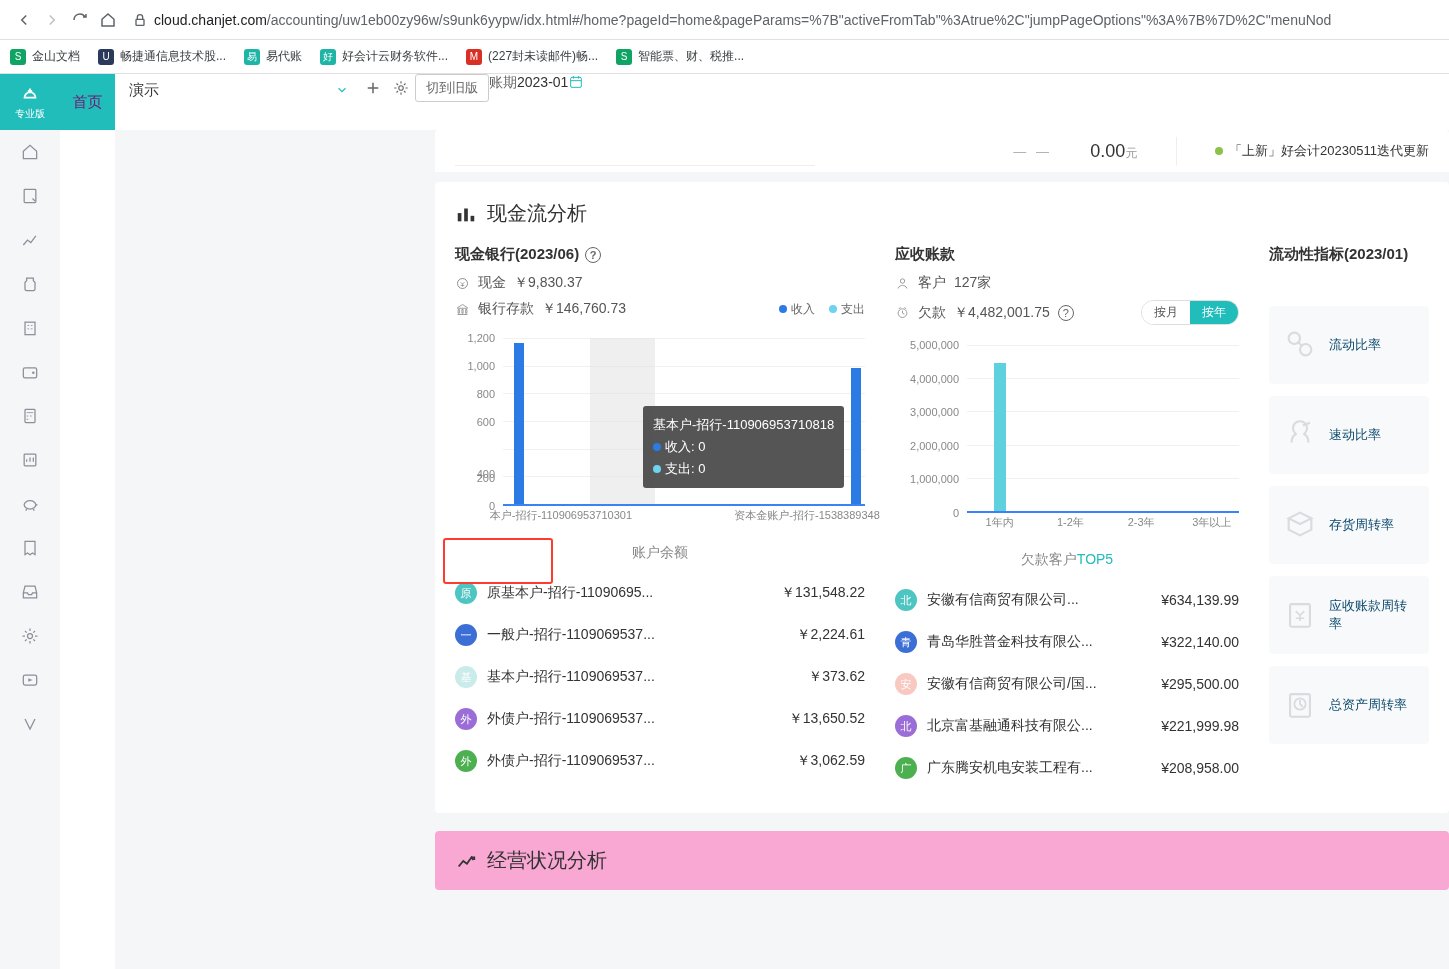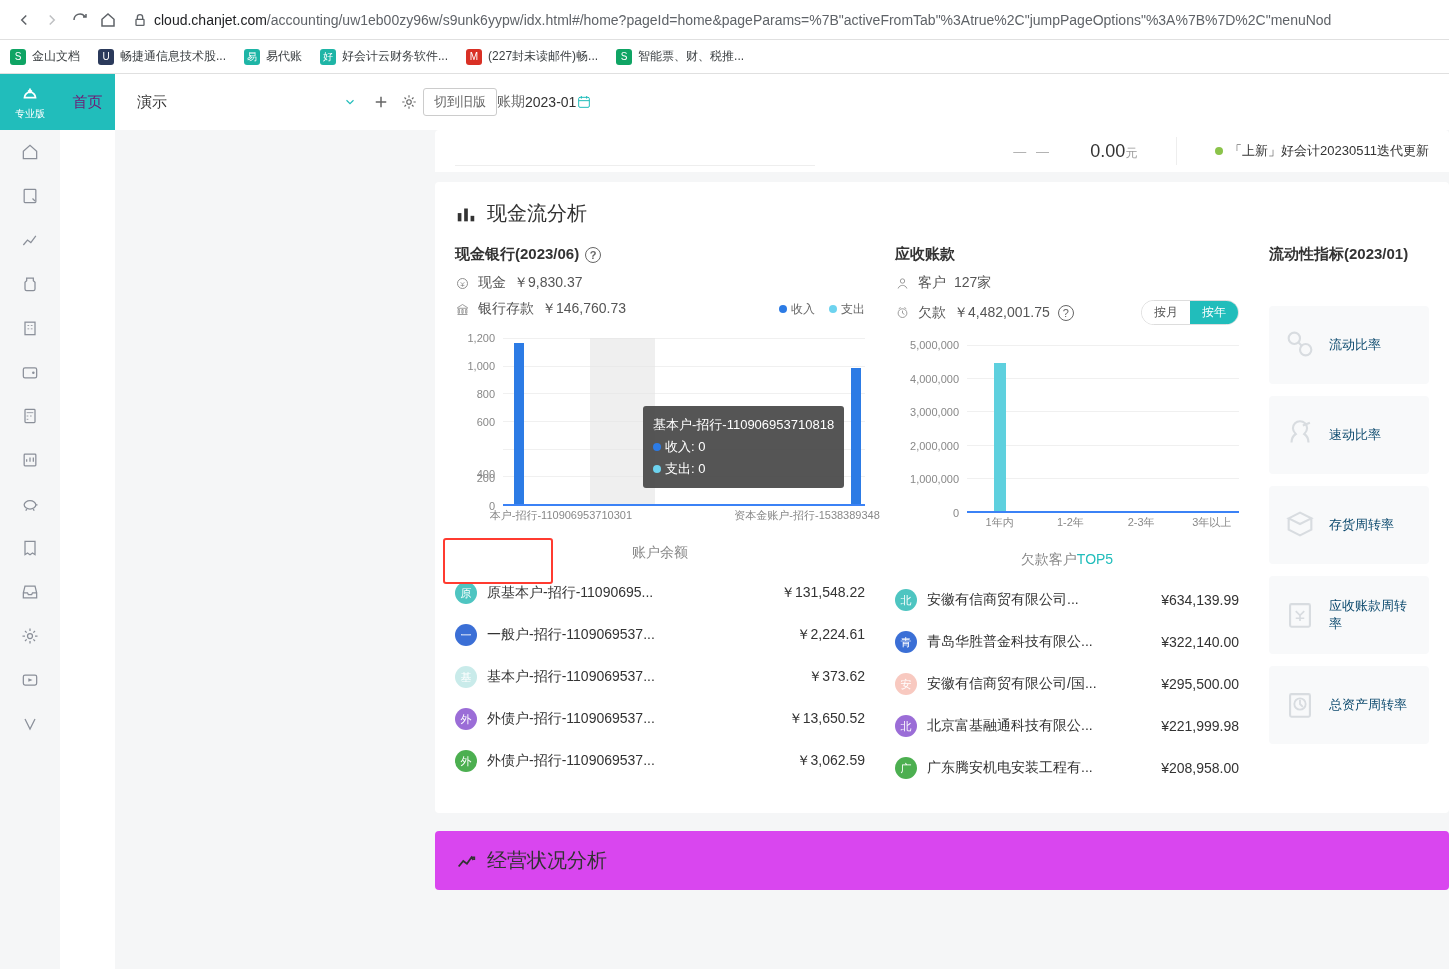--- a/index.html
+++ b/index.html
@@ -25,21 +25,21 @@
 .logo-block { width: 60px; height: 56px; background: #21bdbb; display: flex; flex-direction: column; align-items: center; justify-content: center; color: #fff; }
 .logo-block svg { width: 26px; height: 22px; }
 .logo-block span { font-size: 10px; margin-top: 2px; }
 .side-icon { width: 60px; height: 44px; display: flex; align-items: center; justify-content: center; color: #8a8f99; cursor: pointer; }
 .side-icon svg { width: 20px; height: 20px; }
 
 .sidebar-sub { width: 55px; background: #fff; }
 .tab-home { width: 55px; height: 56px; background: #21bdbb; color: #701a75; display: flex; align-items: center; justify-content: center; font-size: 15px; }
 
 .main-area { flex: 1; display: flex; flex-direction: column; background: #f5f6f7; overflow: hidden; }
-.top-bar { height: 56px; background: #fff; display: flex; align-items: center; padding: 0 12px; }
+.top-bar { height: 56px; background: #fff; display: flex; align-items: flex-start; padding: 0 4px; }
 .company-sel { display: flex; align-items: center; gap: 8px; width: 240px; height: 32px; padding: 0 10px; cursor: pointer; }
 .company-sel .chev { color: #21bdbb; }
 .icon-btn { width: 28px; height: 28px; display: flex; align-items: center; justify-content: center; color: #666; cursor: pointer; }
 .old-ver-btn { padding: 4px 10px; border: 1px solid #ccc; border-radius: 3px; color: #666; font-size: 13px; cursor: pointer; }
 .period-label { color: #666; font-size: 14px; }
 .period-val { color: #333; font-size: 14px; }
 .cal-icon { color: #21bdbb; }
 
 .content { flex: 1; overflow: auto; padding: 0; }
 .faded-row { height: 42px; background: #fff; border-radius: 4px 4px 0 0; display: flex; align-items: center; justify-content: space-between; padding: 0 20px; margin: 0 0 10px 320px; }
@@ -90,21 +90,21 @@
 .toggle-grp { display: inline-flex; border: 1px solid #ddd; border-radius: 14px; overflow: hidden; margin-left: auto; }
 .tog-btn { padding: 3px 12px; font-size: 12px; cursor: pointer; background: #fff; }
 .tog-btn.active { background: #21bdbb; color: #fff; }
 
 .top5 { color: #21bdbb; }
 
 .liq-card { height: 78px; background: #f8f9fa; border-radius: 4px; margin-bottom: 12px; display: flex; align-items: center; padding: 0 14px; gap: 12px; cursor: pointer; }
 .liq-card svg { width: 34px; height: 34px; color: #d8dce0; }
 .liq-card span { font-size: 13px; color: #0c4a6e; }
 
-.biz-panel { background: #d946ef; border-radius: 4px; margin: 18px 0 0 320px; padding: 16px 20px; text-align: center; }
+.biz-panel { background: #f9a8d4; border-radius: 4px; margin: 18px 0 0 320px; padding: 16px 20px; text-align: center; }
 </style>
 </head>
 <body>
 
 <div class="browser-top">
   <div class="nav-btn">
       <svg viewBox="0 0 24 24">
         <path d="M15 6l-6 6 6 6" stroke="currentColor" stroke-width="2" fill="none"></path>
       </svg>
     </div>

